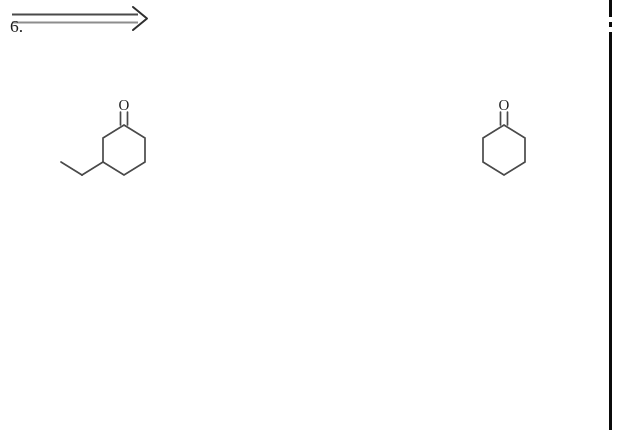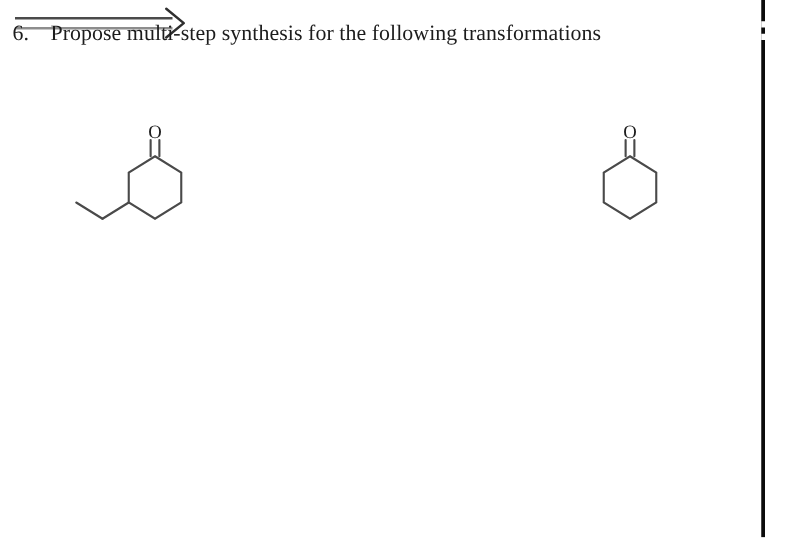--- a/index.html
+++ b/index.html
@@ -74,21 +74,20 @@
     background: #ffffff;
   }
 </style>
 </head>
 <body>
 
 <div id="page">
 
   <div id="question-line">
     <span id="question-number">6.</span>
-    <span id="question-text">Propose multi-step synthesis for the following transformations</span>
   </div>
 
   <div id="reactant-structure" class="structure">
     <svg width="130" height="110" viewBox="0 0 130 110">
       <g fill="none" stroke="#4a4a4a" stroke-width="1.7" stroke-linecap="round">
 
         <path d="M84,27 L105,40 L105,64 L84,77 L63,64 L63,40 Z"></path>
 
         <line x1="80.5" y1="27" x2="80.5" y2="14"></line>
         <line x1="87.5" y1="27" x2="87.5" y2="14"></line>

